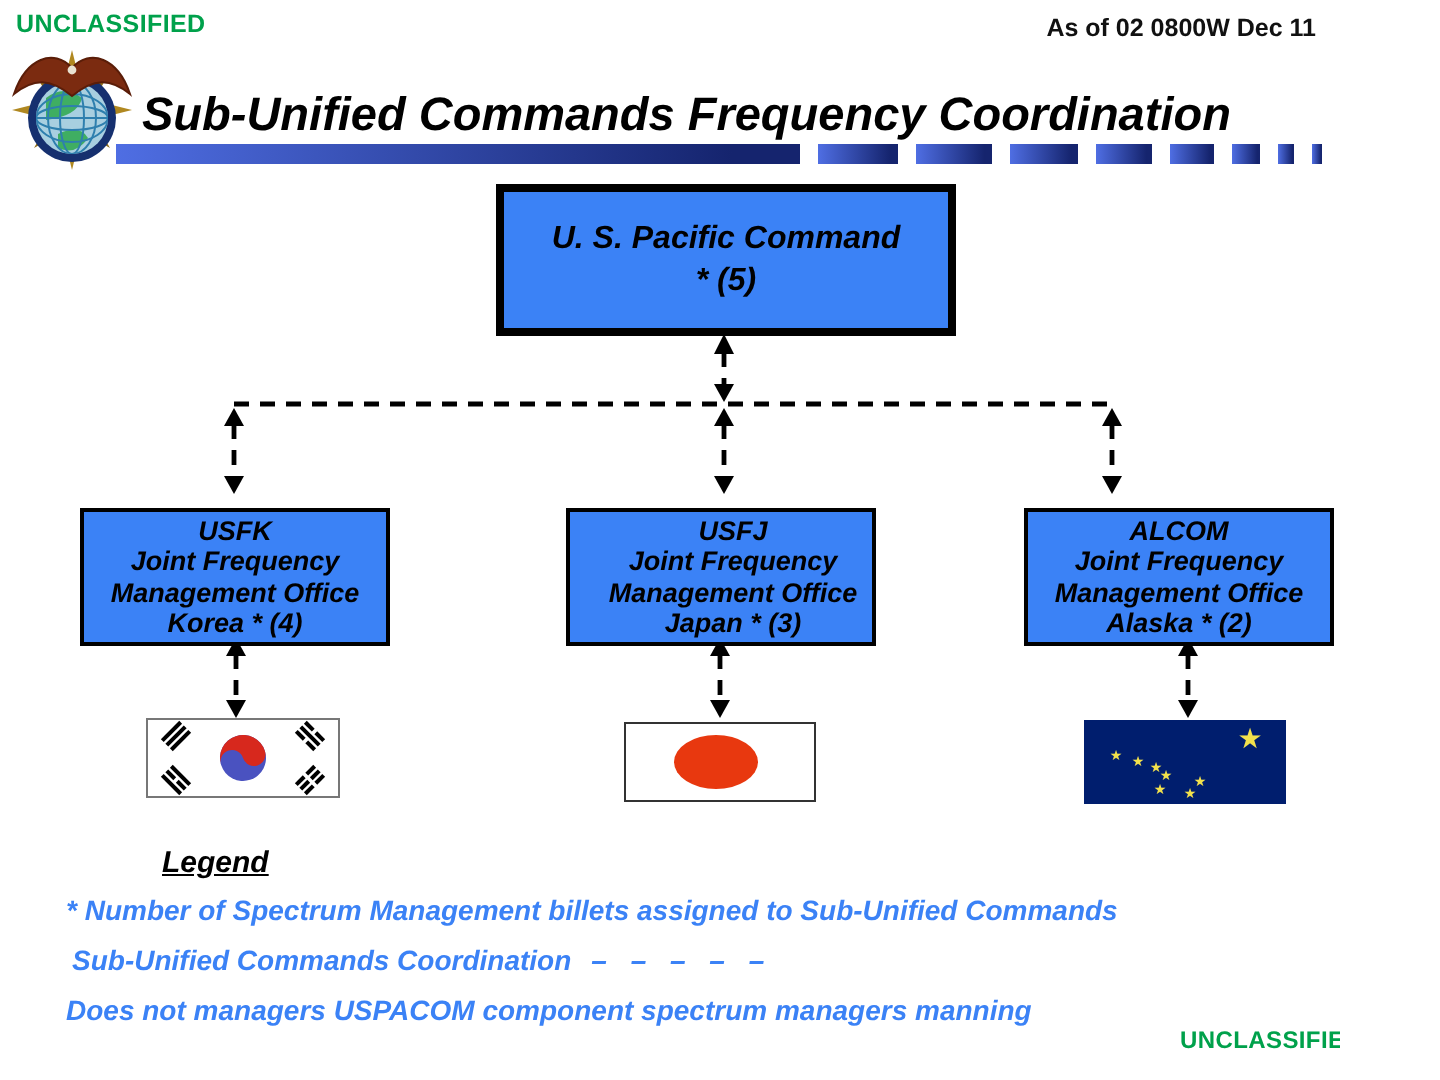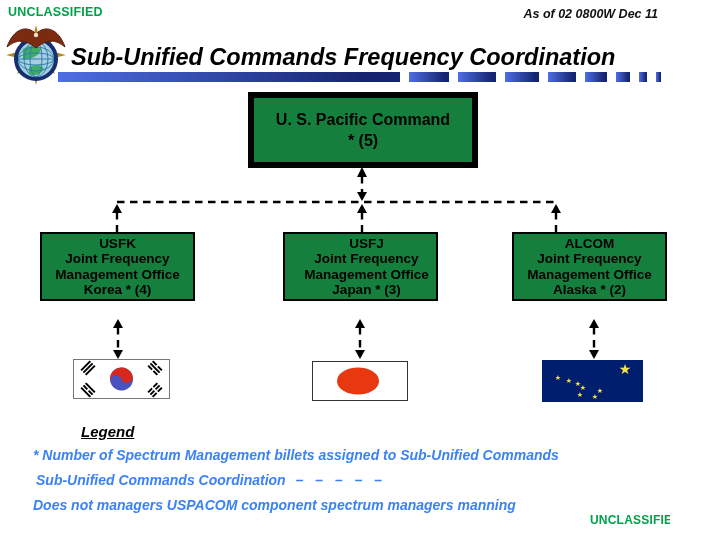--- a/index.html
+++ b/index.html
@@ -3,35 +3,35 @@
 <meta charset="utf-8">
 <style>
   html,body{margin:0;padding:0;background:#fff;}
   .slide{position:relative;width:670px;height:540px;background:#ffffff;
          font-family:"Liberation Sans",sans-serif;overflow:hidden;}
 
   
   .classification{position:absolute;font-weight:bold;font-size:12.5px;color:#00a14b;letter-spacing:.2px;}
   .cls-top{left:8px;top:5px;}
   .cls-bottom{left:590px;top:513px;font-size:12px;}
-  .as-of{position:absolute;right:12px;top:7px;font-weight:bold;font-style:italic;font-size:12.5px;color:#111;}
+  .as-of{position:absolute;right:12px;top:7px;font-weight:bold;font-size:12.5px;color:#111;}
 
   
   .page-title{position:absolute;left:71px;top:44px;font-size:23.5px;line-height:27px;
               font-weight:bold;font-style:italic;color:#000;white-space:nowrap;z-index:2;}
   .title-bar{position:absolute;left:58px;top:72px;height:10px;display:flex;align-items:stretch;z-index:1;}
   .seg{height:10px;background:linear-gradient(90deg,#4f6ee3 0%,#15246e 90%);}
   .seg+.seg{margin-left:9px;}
 
   
-  .node{position:absolute;background:#15803d;border:6px solid #000000;box-sizing:border-box;
+  .node{position:absolute;background:#3b82f6;border:4px solid #000000;box-sizing:border-box;
         display:flex;flex-direction:column;justify-content:center;text-align:center;
-        font-weight:bold;color:#000;z-index:2;}
+        font-weight:bold;font-style:italic;color:#000;z-index:2;}
   .root-node{left:248px;top:92px;width:230px;height:76px;font-size:16px;line-height:21px;}
-  .sub-node{width:155px;height:69px;border-width:2.5px;font-size:13.5px;line-height:15.5px;top:232px;}
+  .sub-node{width:155px;height:69px;border-width:2.5px;font-size:13.5px;line-height:15.5px;top:254px;}
   .node-usfk{left:40px;}
   .node-usfj{left:283px;padding-left:12px;}
   .node-alcom{left:512px;}
 
   
   .connectors{position:absolute;left:0;top:0;width:720px;height:540px;z-index:1;pointer-events:none;}
   .dash{stroke:#000;stroke-width:2.4;fill:none;stroke-dasharray:7.5 5.5;}
   .head{fill:#000;stroke:none;}
 
   

